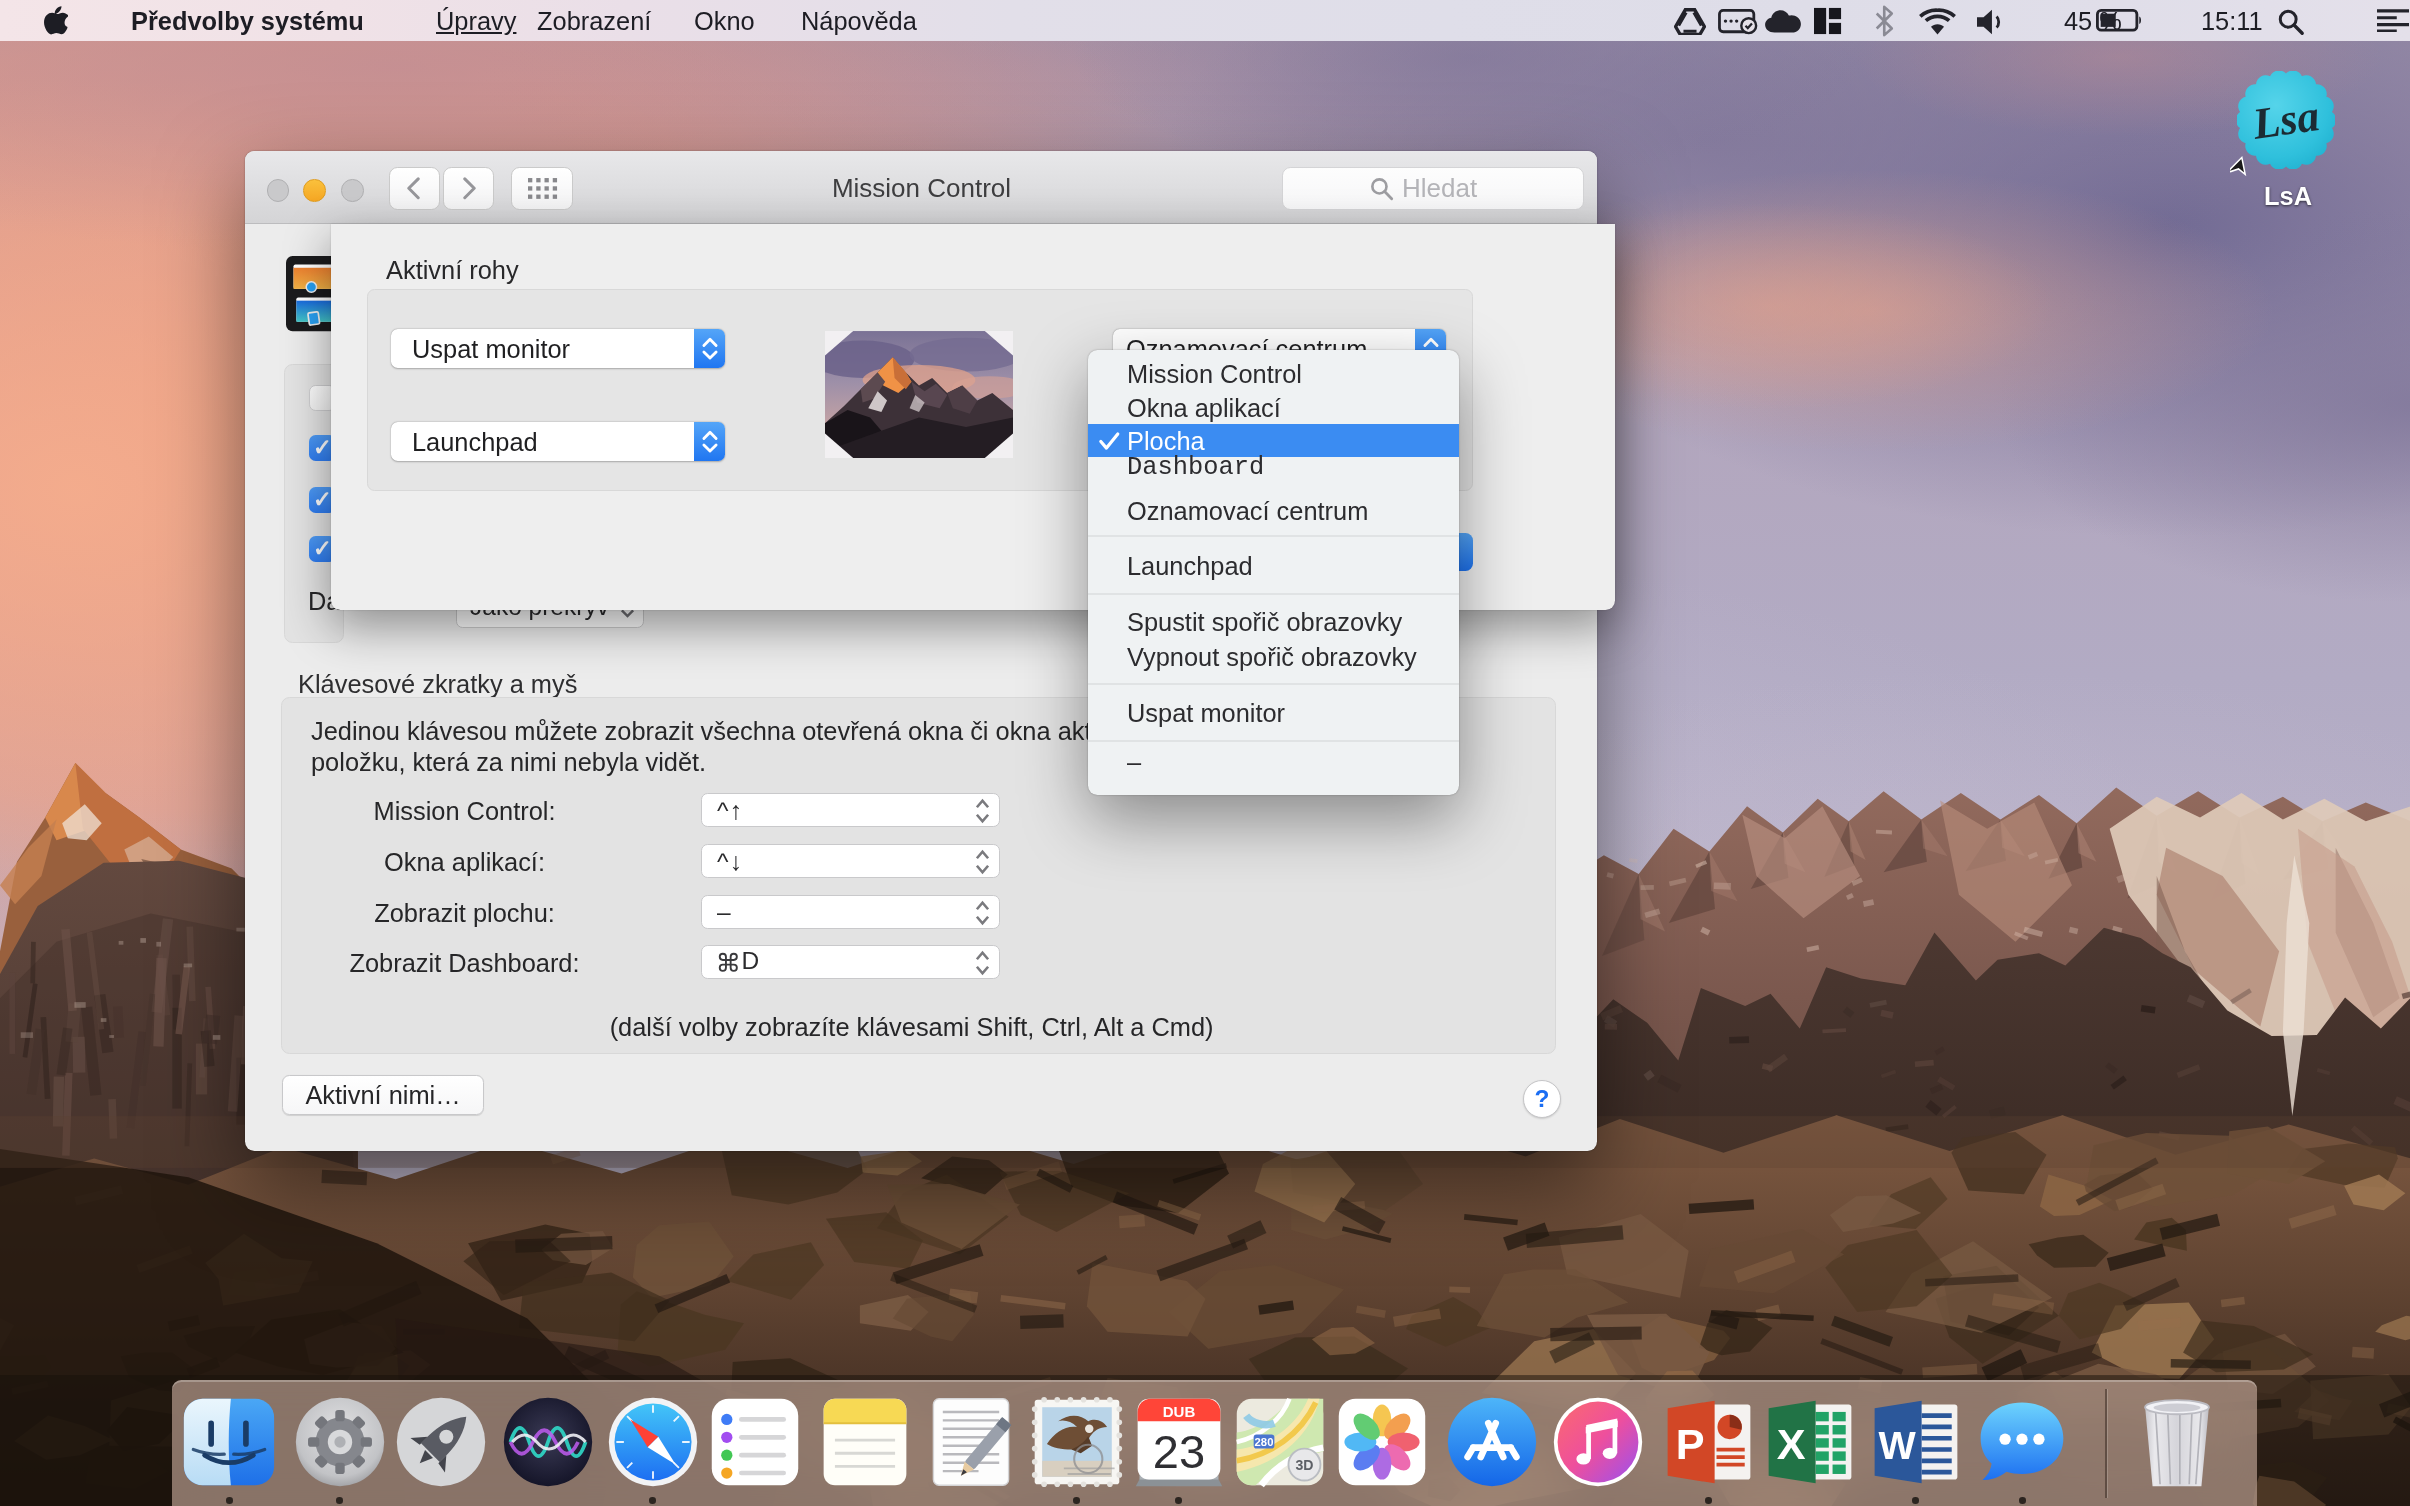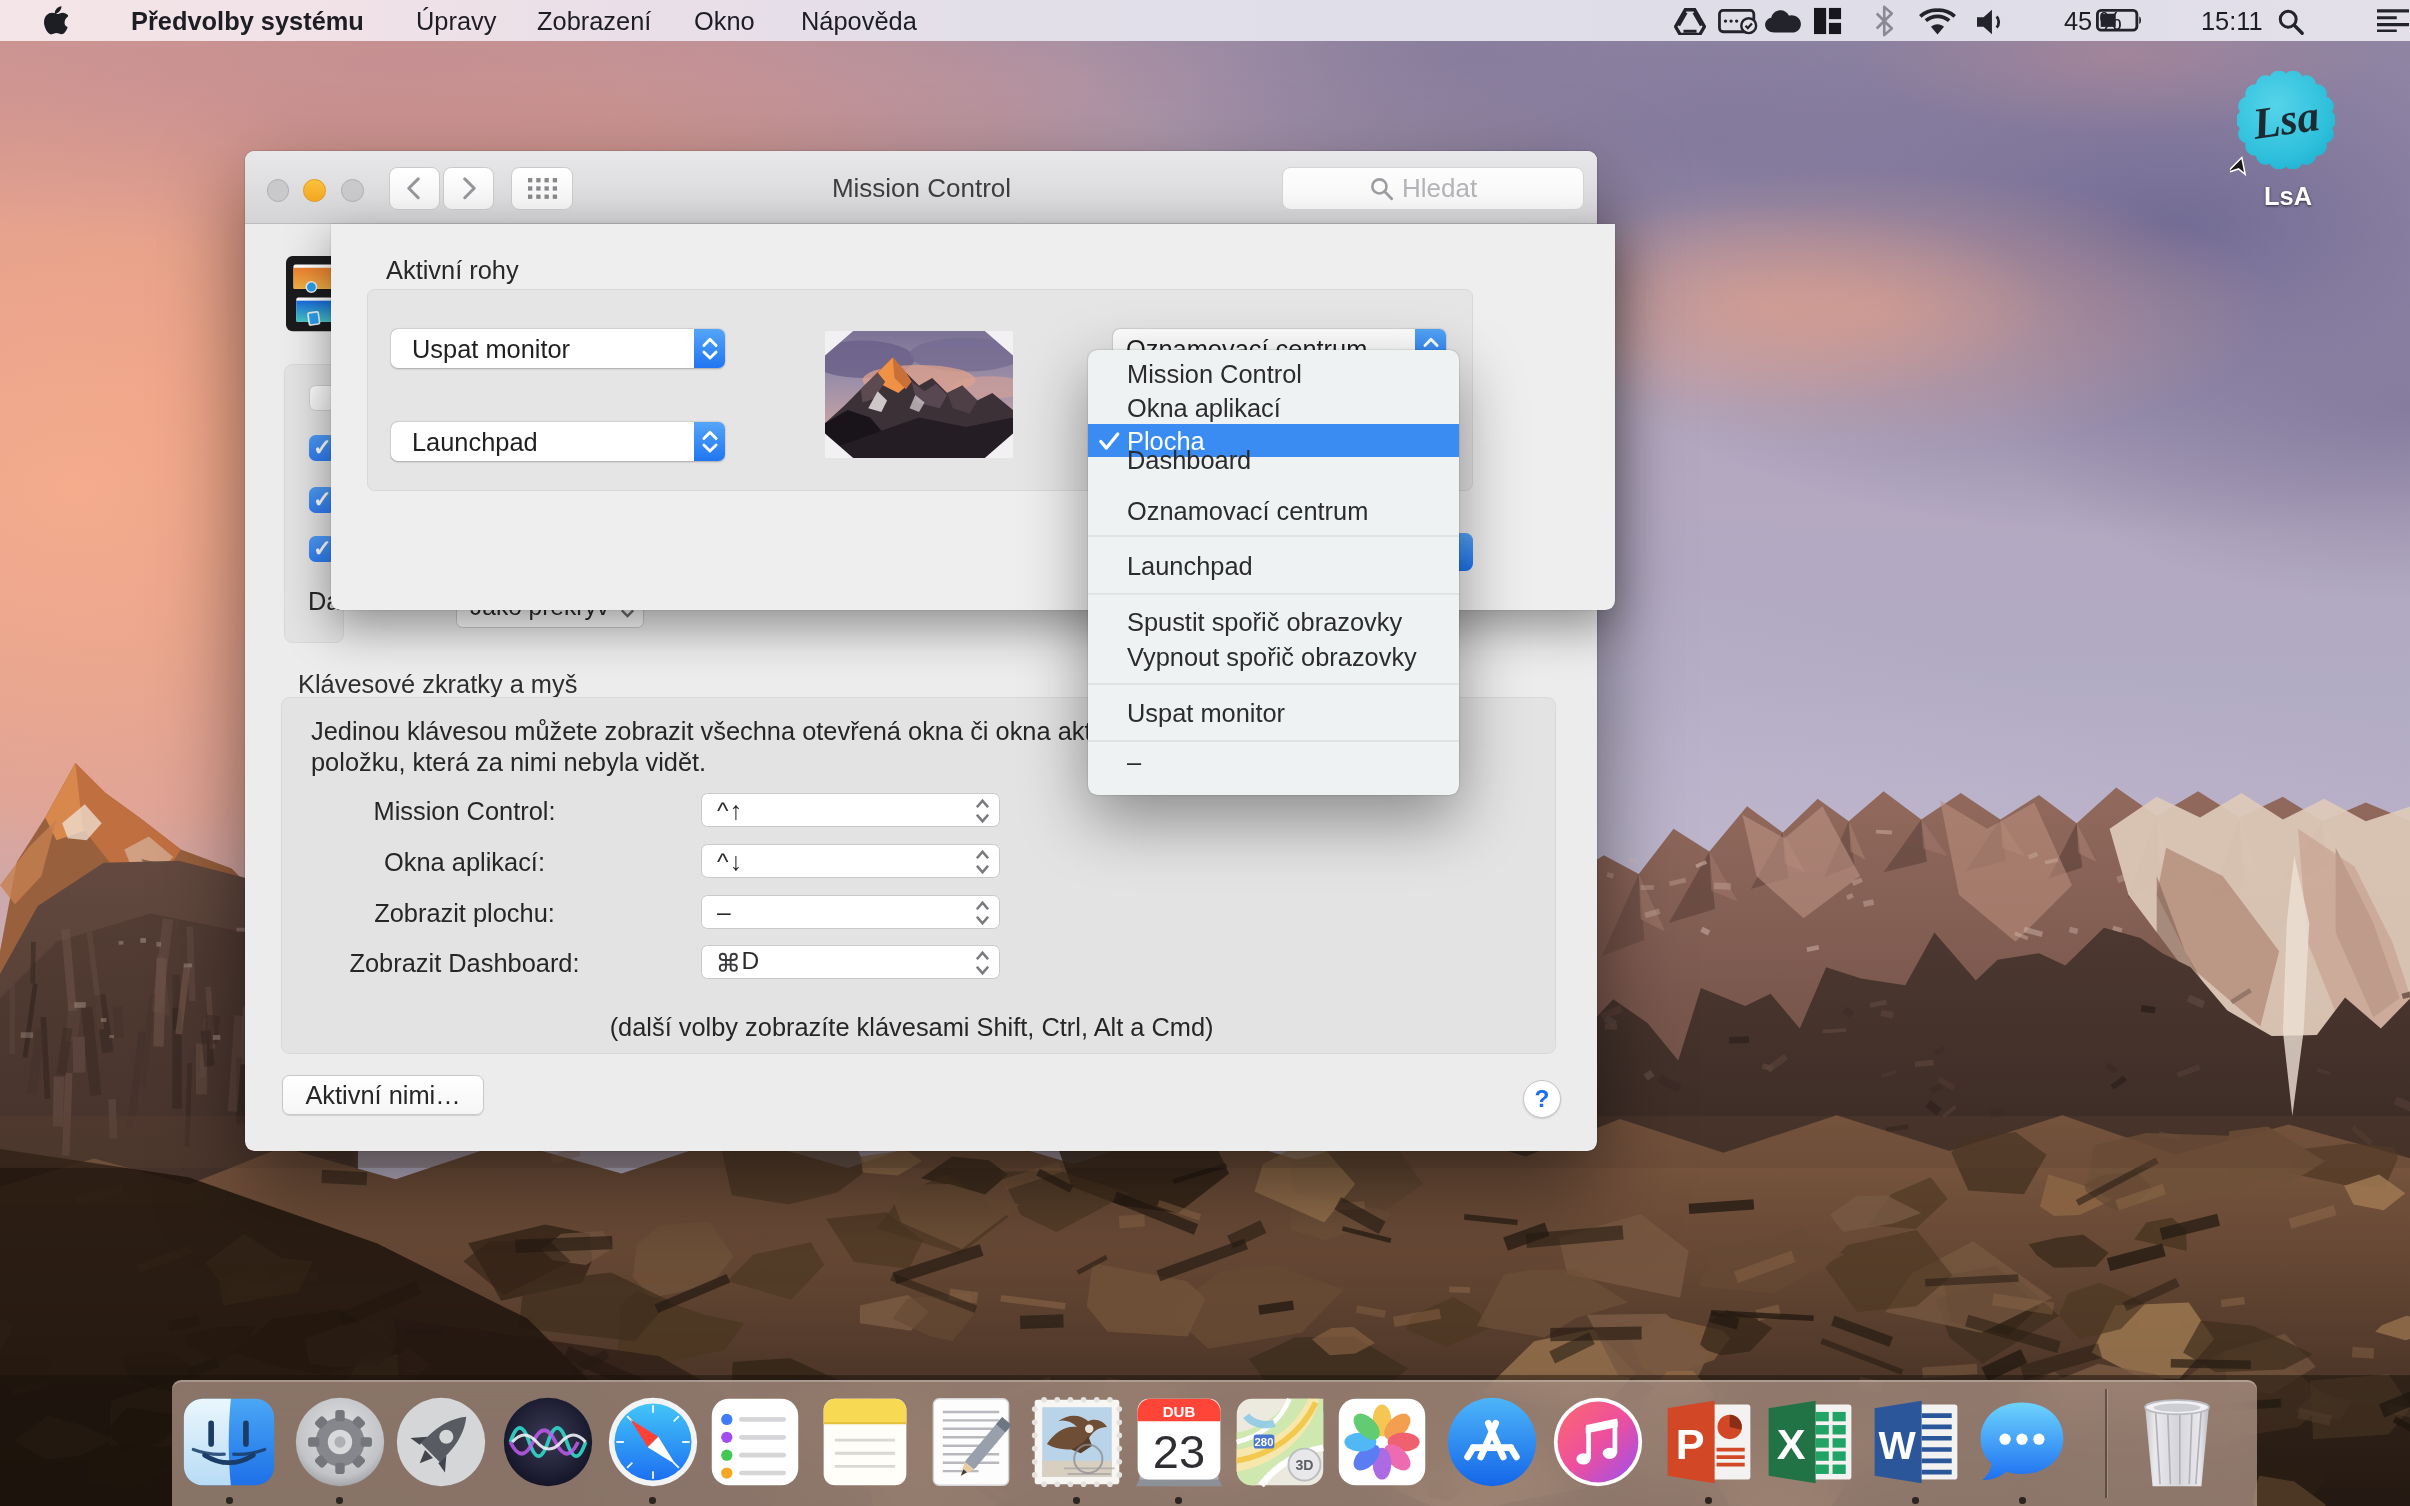--- a/index.html
+++ b/index.html
@@ -744,21 +744,21 @@
       </div>
     <div class="mi" style="top:40px;">
         <span>Okna aplikací</span>
       </div>
     <div class="mi" style="top:74px;height:33px;background:#3b8cf2;color:#fff;line-height:34px;">
       <svg class="abs" style="left:10.4px;top:6.6px;" width="22.6" height="21" viewBox="0 0 24 22">
           <path d="M3,11 L9,18 L21,3" fill="none" stroke="#fff" stroke-width="3.4" stroke-linecap="round" stroke-linejoin="round"></path>
         </svg>
       <span>Plocha</span>
       </div>
-    <div class="mi" style="top:92px;">
+    <div class="mi" style="top:100px;font-family:Liberation Mono, monospace;">
         <span>Dashboard</span>
       </div>
     <div class="mi" style="top:143px;">
         <span>Oznamovací centrum</span>
       </div>
     <div class="msep" style="top:185px;"></div>
     <div class="mi" style="top:198px;">
         <span>Launchpad</span>
       </div>
     <div class="msep" style="top:243px;"></div>
@@ -1089,21 +1089,21 @@
     <div class="ddot" style="left:1533px;"></div>
     <div class="ddot" style="left:1740px;"></div>
     <div class="ddot" style="left:1847px;"></div>
   </div>
 
   <div id="menubar">
     <svg class="abs" style="left:40px;top:5.6px;" width="28" height="32" viewBox="0 0 30 34">
       <path fill="#1d1d24" d="M20.9,5.6c1.4-1.7,2.3-4 2.1-5.6c-1.8,0.1-4,1.2-5.3,2.8c-1.2,1.4-2.2,3.7-1.9,5.5C17.8,8.5,19.6,7.3,20.9,5.6z M26.3,18.1c0-3.4,1.7-5.9,4.5-7.5c-1.6-2.3-4-3.6-6.3-3.6c-2.7,0-4.6,1.5-5.9,1.5c-1.4,0-3.3-1.4-5.6-1.4c-4.3,0-8.7,3.6-8.7,10.3c0,6.1,4.4,12.9 7.6,12.9c1.6,0,3.5-1.4,5.6-1.4c2.1,0,3.7,1.3,5.6,1.3c3.2,0,6.4-5.9,6.4-7.8C28.7,22 26.3,21 26.3,18.1z"></path>
     </svg>
     <div class="mtxt" style="left:103px;font-weight:bold;">Předvolby systému</div>
-    <div class="mtxt" style="left:388px;">Úpravy</div>
+    <div class="mtxt" style="left:408px;text-decoration:underline;">Úpravy</div>
     <div class="mtxt" style="left:509px;">Zobrazení</div>
     <div class="mtxt" style="left:666px;">Okno</div>
     <div class="mtxt" style="left:773px;">Nápověda</div>
 
     <svg class="abs" style="left:1674px;top:6.6px;" width="32" height="28" viewBox="0 0 34 30">
       <path d="M12,3 L22,3 L32.5,21 L27.5,29.5 L6.5,29.5 L1.5,21 Z" fill="none" stroke="#23232b" stroke-width="3.6" stroke-linejoin="miter"></path>
         <path d="M13,6 L5,20 M21,6 L29,20 M10,26 L24,26" stroke="#23232b" stroke-width="3"></path>
     </svg>
     <svg class="abs" style="left:1718px;top:8.5px;" width="41" height="26" viewBox="0 0 44 28">
       <rect x="1.5" y="1.5" width="37" height="23" rx="4" fill="none" stroke="#23232b" stroke-width="3"></rect>

